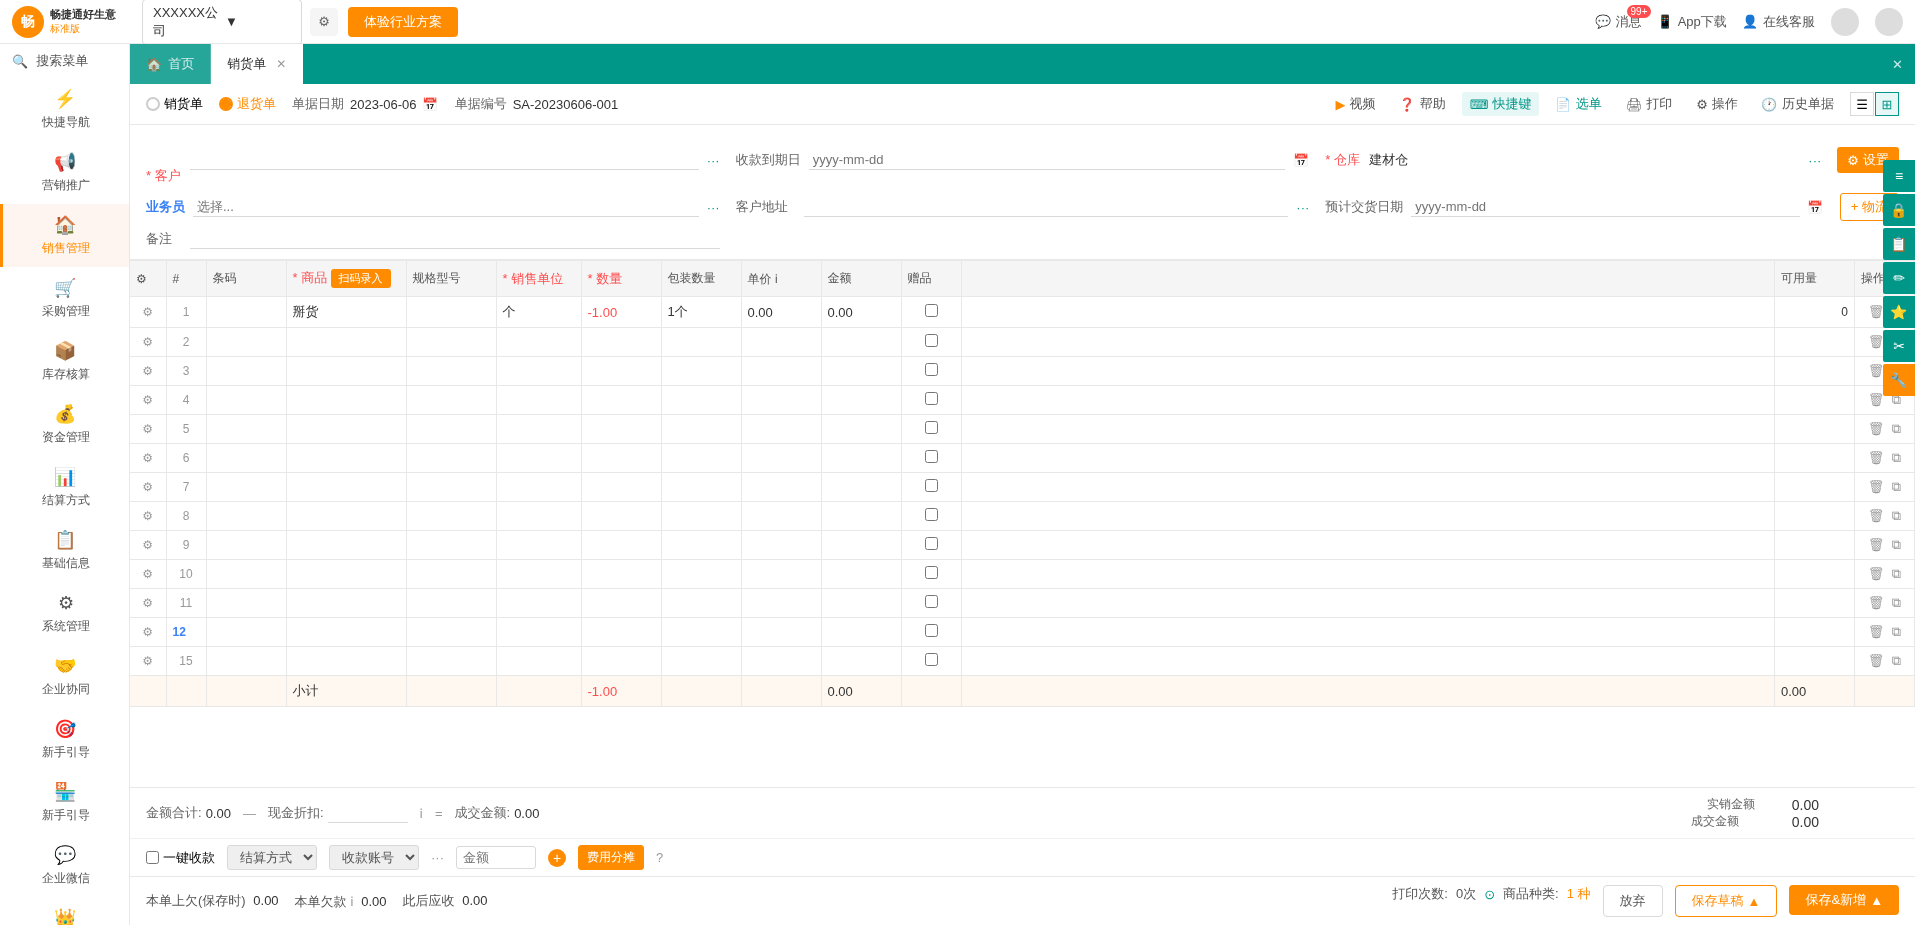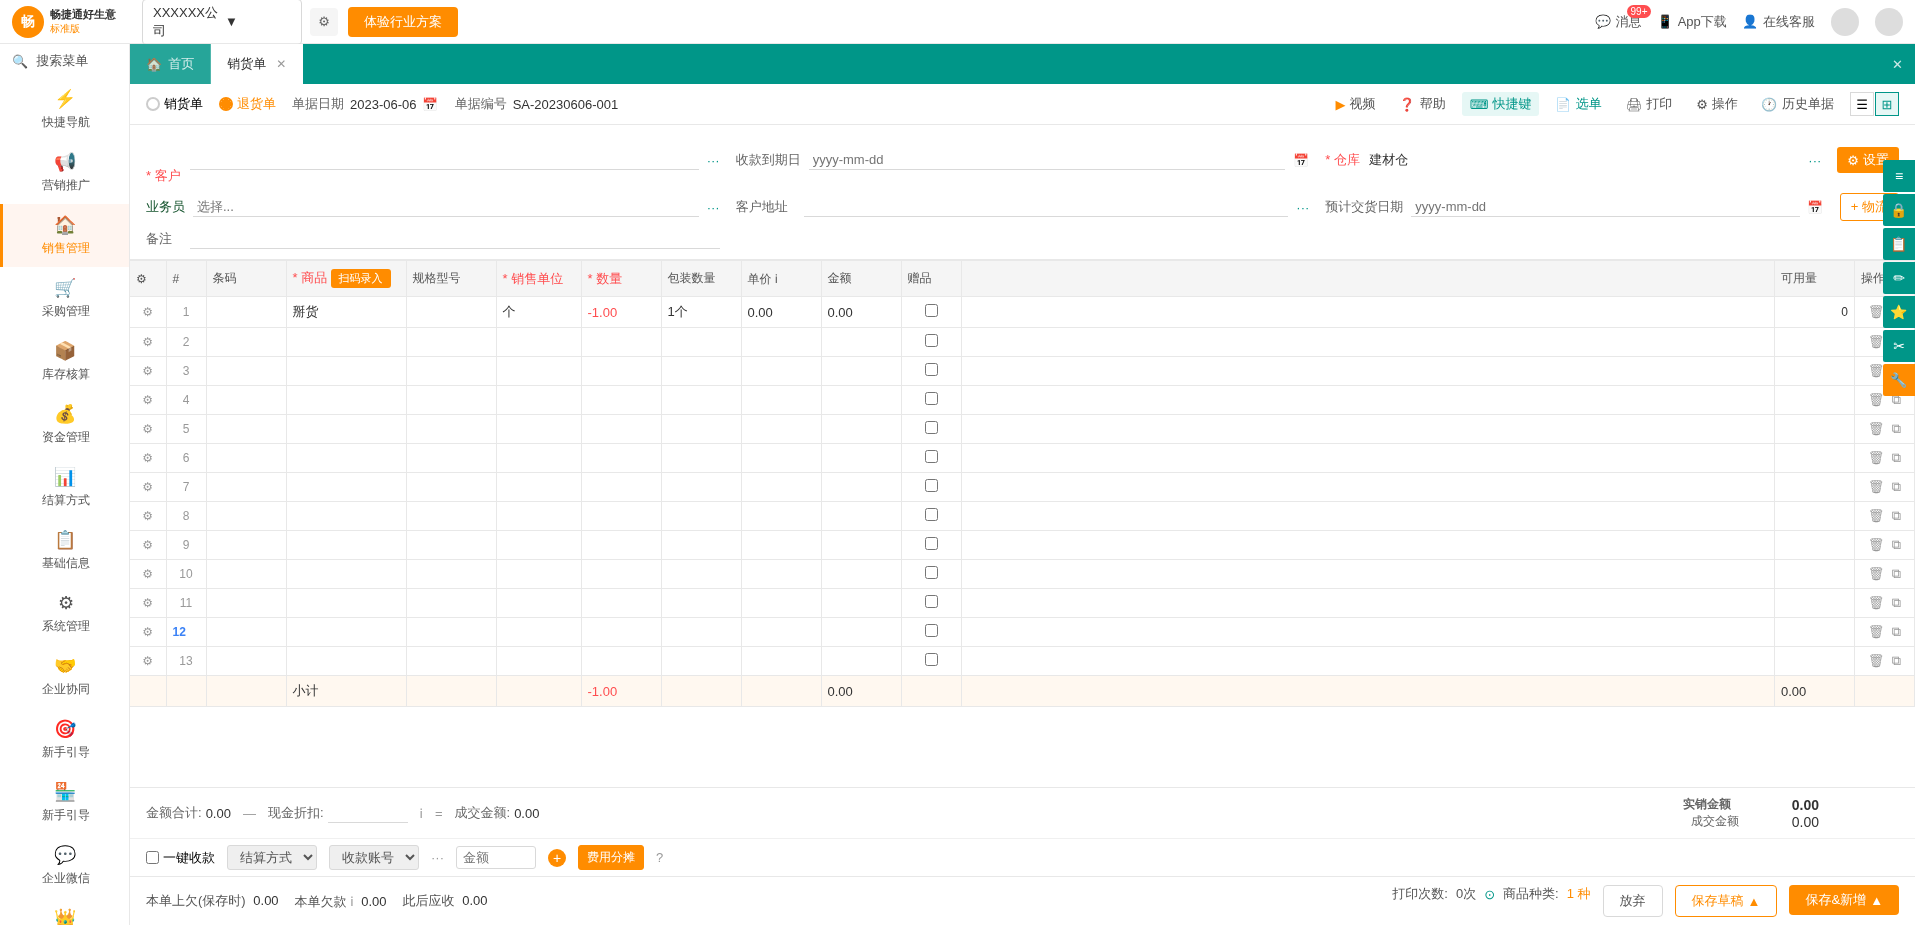--- a/index.html
+++ b/index.html
@@ -289,21 +289,21 @@
           <span class="field-dots" style="margin-left:auto;">···</span>
           <div style="display:flex;flex-direction:column;gap:3px;margin-left:8px;">
             <button class="action-btn-orange">
               <span>⚙</span>
               <span>设置</span>
             </button>
           </div>
         </div>
 
         <div class="field-row">
-          <span style="color:#14532d;white-space:nowrap;min-width:36px;">业务员</span>
+          <span style="color:#3b82f6;white-space:nowrap;min-width:36px;font-weight:bold;">业务员</span>
           <input type="text" class="field-input" style="flex: 1 1 0%; border-top: none; border-right: none; border-left: none; border-image: initial; border-bottom: 1px solid rgb(217, 217, 217); outline: none; padding: 2px 4px; color: rgb(153, 153, 153);" placeholder="选择...">
           <span class="field-dots">···</span>
         </div>
         <div class="field-row">
           <span style="color:#666;white-space:nowrap;min-width:60px;">客户地址</span>
           <input type="text" class="field-input" style="flex: 1 1 0%; border-top: none; border-right: none; border-left: none; border-image: initial; border-bottom: 1px solid rgb(217, 217, 217); outline: none; padding: 2px 4px;">
           <span class="field-dots">···</span>
         </div>
         <div class="field-row">
           <span style="color:#666;white-space:nowrap;min-width:70px;">预计交货日期</span>
@@ -583,21 +583,21 @@
       <td style="text-align:center;"><input type="checkbox" style=""></td>
       <td></td>
       <td style="text-align:right;"></td>
       <td style="text-align:center;">
         <span style="cursor:pointer;color:#999;margin-right:4px;">🗑</span>
         <span style="cursor:pointer;color:#999;">⧉</span>
       </td>
     </tr>
               <tr>
       <td style="text-align:center;color:#999;">⚙</td>
-      <td style="text-align:center;color:#999;">13</td>
+      <td style="text-align:center;color:#999;">15</td>
       <td><input type="text" value="" style="width: 100%; border: none; outline: none; font-size: 12px; background: transparent;"></td>
       <td><span style="color:#333;"></span></td>
       <td></td>
       <td><span></span></td>
       <td class=""><span></span></td>
       <td><span></span></td>
       <td><span></span></td>
       <td><span></span></td>
       <td style="text-align:center;"><input type="checkbox" style=""></td>
       <td></td>
@@ -640,21 +640,21 @@
             <span class="summary-label">现金折扣:</span>
             <input type="text" style="width: 80px; border-top: none; border-right: none; border-left: none; border-image: initial; border-bottom: 1px solid rgb(217, 217, 217); outline: none; padding: 2px;">
           </div>
           <span style="color:#999;cursor:pointer;">ℹ</span>
           <span class="equals">=</span>
           <div class="summary-item">
             <span class="summary-label">成交金额:</span>
             <span class="summary-value">0.00</span>
           </div>
           <div style="margin-left:auto;text-align:right;padding-right:80px;">
-            <div style="display:flex;align-items:flex-end;gap:28px;justify-content:flex-end;font-weight:bold;">
+            <div style="display:flex;align-items:flex-end;gap:4px;justify-content:flex-end;">
               <span style="color:#666;font-size:12px;">实销金额</span>
               <span style="color:#333;font-size:14px;min-width:60px;text-align:right;">0.00</span>
             </div>
             <div style="display:flex;align-items:center;gap:20px;justify-content:flex-end;">
               <span style="color:#666;font-size:12px;">成交金额</span>
               <span style="color:#333;font-size:14px;min-width:60px;text-align:right;">0.00</span>
             </div>
           </div>
         </div>
 

